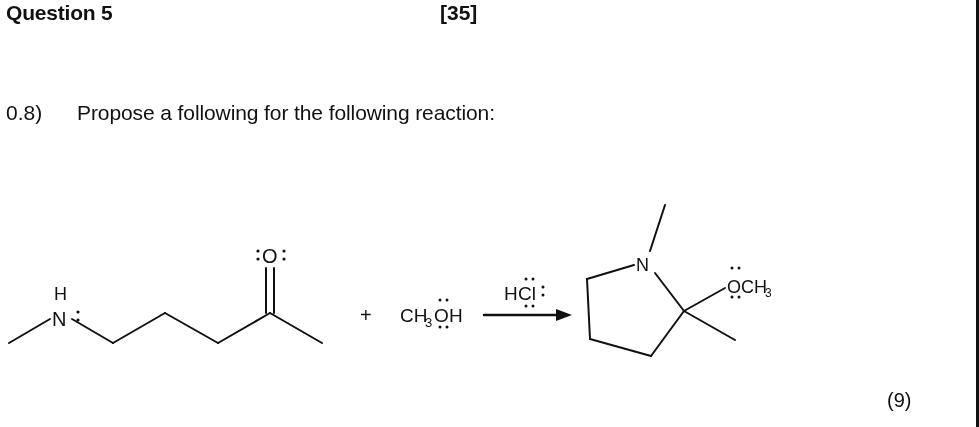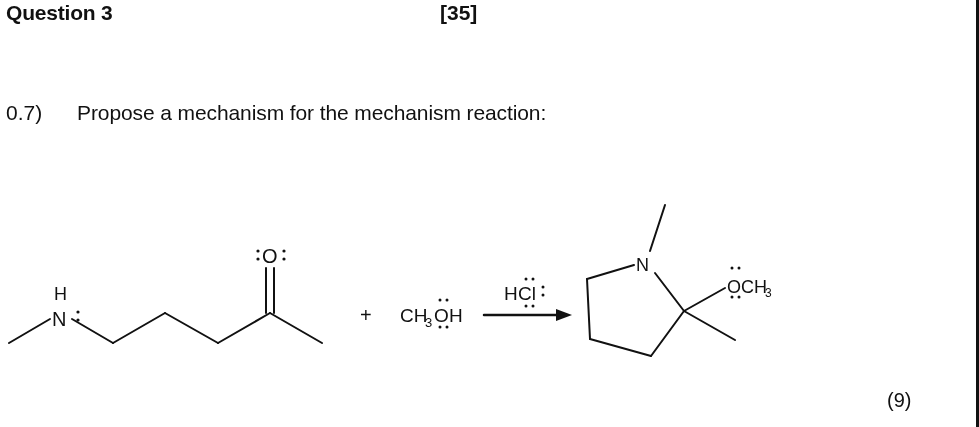--- a/index.html
+++ b/index.html
@@ -31,24 +31,24 @@
     .right-edge {
       position: absolute; left: 976px; top: 0; width: 3px; height: 427px;
       background: #111111;
     }
     svg.scheme { position: absolute; left: 0; top: 0; }
     svg text { font-family: "Liberation Sans", sans-serif; fill: #111; }
   </style>
 </head>
 <body>
 
-<div class="q-title">Question 3</div>
+<div class="q-title">Question 5</div>
 <div class="q-marks">[35]</div>
-<div class="sub-num">0.7)</div>
-<div class="sub-text">Propose a mechanism for the mechanism reaction:</div>
+<div class="sub-num">0.8)</div>
+<div class="sub-text">Propose a following for the following reaction:</div>
 
 <svg class="scheme" width="979" height="427" viewBox="0 0 979 427">
   <g stroke="#111" stroke-width="2" fill="none" stroke-linecap="round">
 
     <g>
       <line x1="9" y1="343" x2="50" y2="319"></line>
       <line x1="72" y1="319" x2="113" y2="343"></line>
       <line x1="113" y1="343" x2="165" y2="313"></line>
       <line x1="165" y1="313" x2="218" y2="343"></line>
       <line x1="218" y1="343" x2="270" y2="313"></line>

